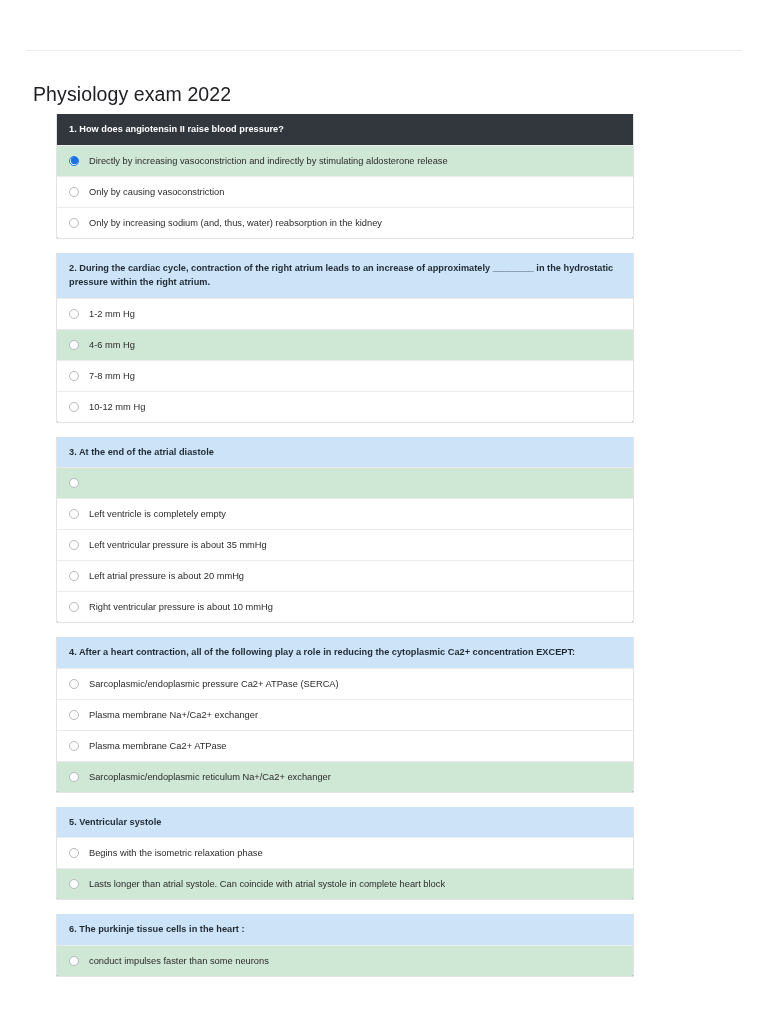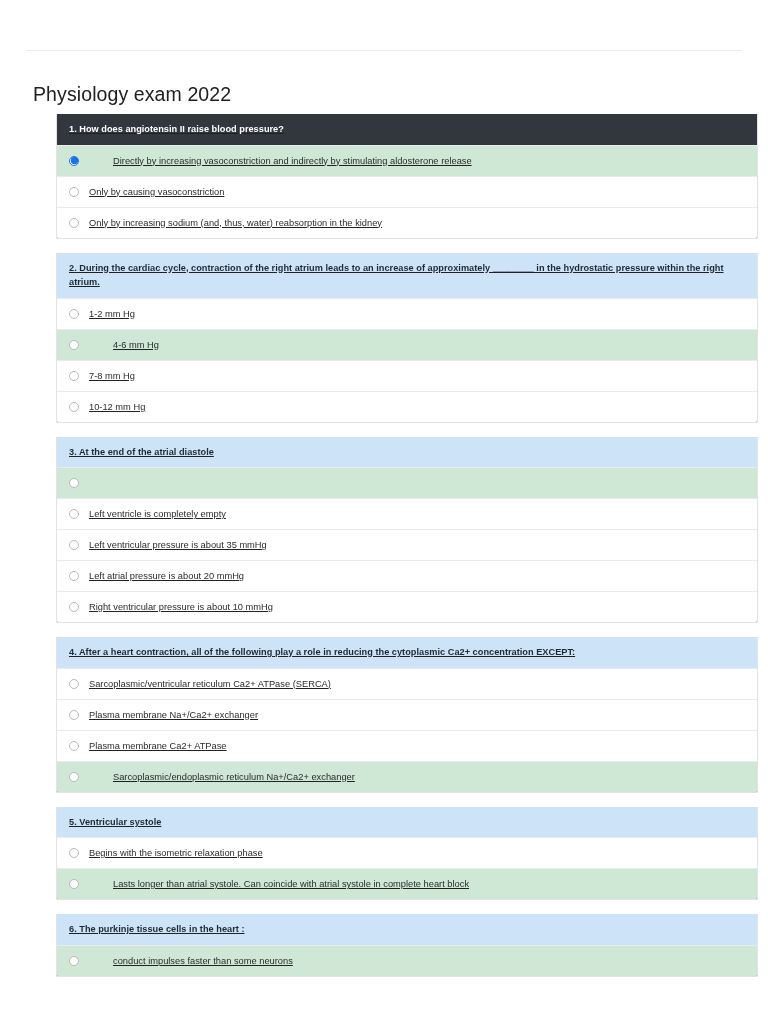--- a/index.html
+++ b/index.html
@@ -47,28 +47,27 @@
   }
 
   .quiz {
     position: absolute;
     left: 56px;
     top: 86px;
     width: 658px;
   }
 
   .question-card {
-    width: 702px;
+    width: 578px;
     background: #0369a1;
     border: 1px solid #e3e3e3;
     border-top: none;
     border-radius: 0 0 2px 2px;
     margin-bottom: 14px;
     overflow: hidden;
-    text-decoration: underline;
   }
 
   .q-header {
     padding: 8px 12px 8px 12px;
     font-size: 9.2px;
     font-weight: bold;
     line-height: 14.5px;
     letter-spacing: 0.02px;
   }
   .q-header.dark {
@@ -85,21 +84,21 @@
     align-items: center;
     min-height: 31px;
     padding: 6px 12px 6px 12px;
     border-top: 1px solid #ebebeb;
     background: #ffffff;
     font-size: 9.3px;
     line-height: 14px;
     color: #2b2b2b;
   }
   .option-row:first-of-type { border-top: none; }
-  .option-row.highlight { background: #cfe7d5; gap: 24px; }
+  .option-row.highlight { background: #cfe7d5; }
 
   .radio {
     flex: 0 0 auto;
     width: 10px;
     height: 10px;
     border-radius: 50%;
     border: 1px solid #b6b9bb;
     background: #ffffff;
     margin-right: 10px;
     position: relative;
@@ -188,21 +187,21 @@
         </div>
         <div class="option-row">
           <span class="radio"></span>
           <span class="option-label">Right ventricular pressure is about 10 mmHg</span>
         </div>
       </div>
       <div class="question-card">
         <div class="q-header blue">4. After a heart contraction, all of the following play a role in reducing the cytoplasmic Ca2+ concentration EXCEPT:</div>
         <div class="option-row">
           <span class="radio"></span>
-          <span class="option-label">Sarcoplasmic/ventricular reticulum Ca2+ ATPase (SERCA)</span>
+          <span class="option-label">Sarcoplasmic/endoplasmic pressure Ca2+ ATPase (SERCA)</span>
         </div>
         <div class="option-row">
           <span class="radio"></span>
           <span class="option-label">Plasma membrane Na+/Ca2+ exchanger</span>
         </div>
         <div class="option-row">
           <span class="radio"></span>
           <span class="option-label">Plasma membrane Ca2+ ATPase</span>
         </div>
         <div class="option-row highlight">

